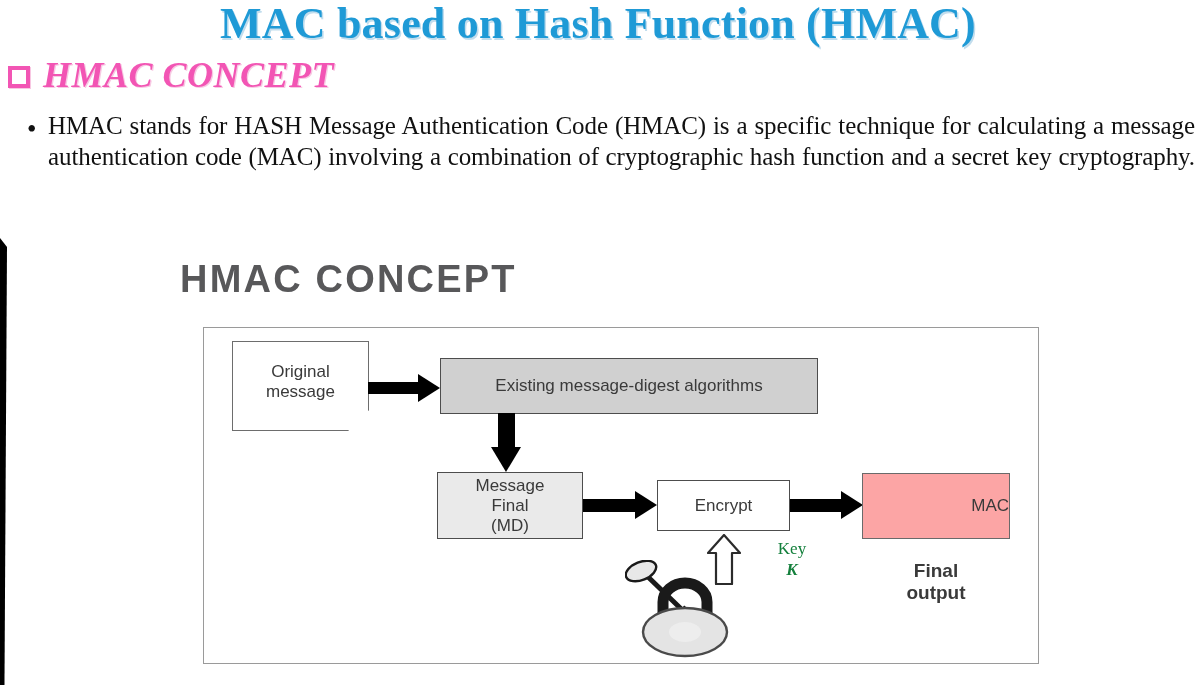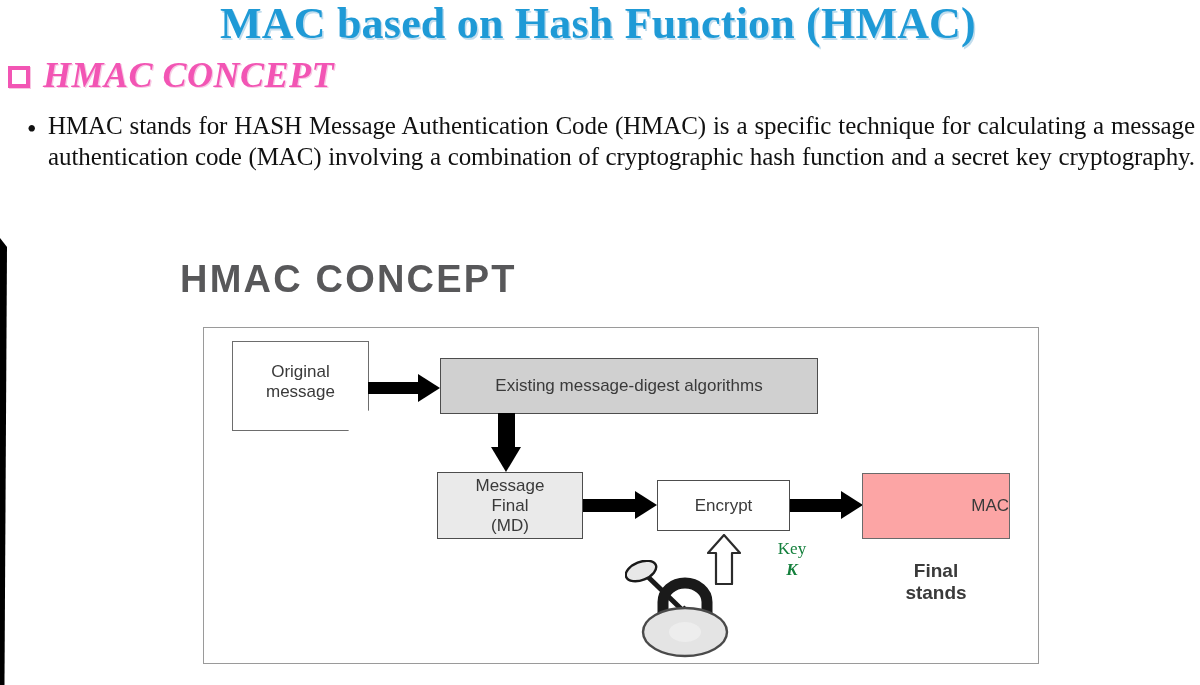--- a/index.html
+++ b/index.html
@@ -456,16 +456,16 @@
     </svg>
   </div>
 
   <div class="dg key-label">
     <div class="kl-line">Key</div>
     <div class="kl-line italic">K</div>
   </div>
 
   <div class="dg final-label">
     <div class="fl-line">Final</div>
-    <div class="fl-line">stands</div>
+    <div class="fl-line">output</div>
   </div>
 
 </div>
 
 </body></html>

